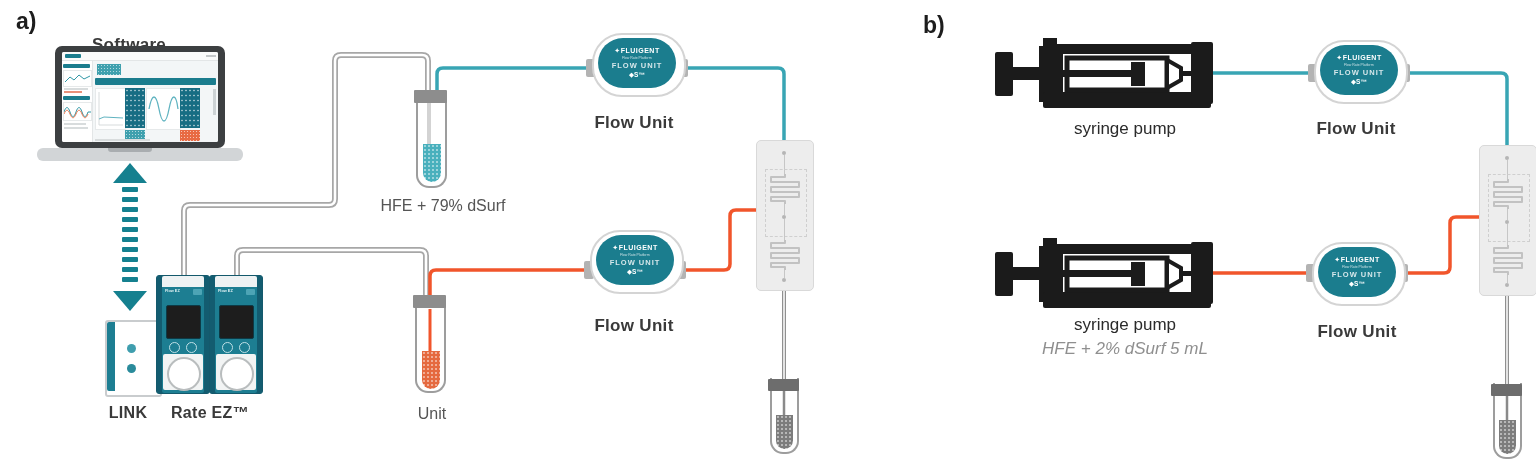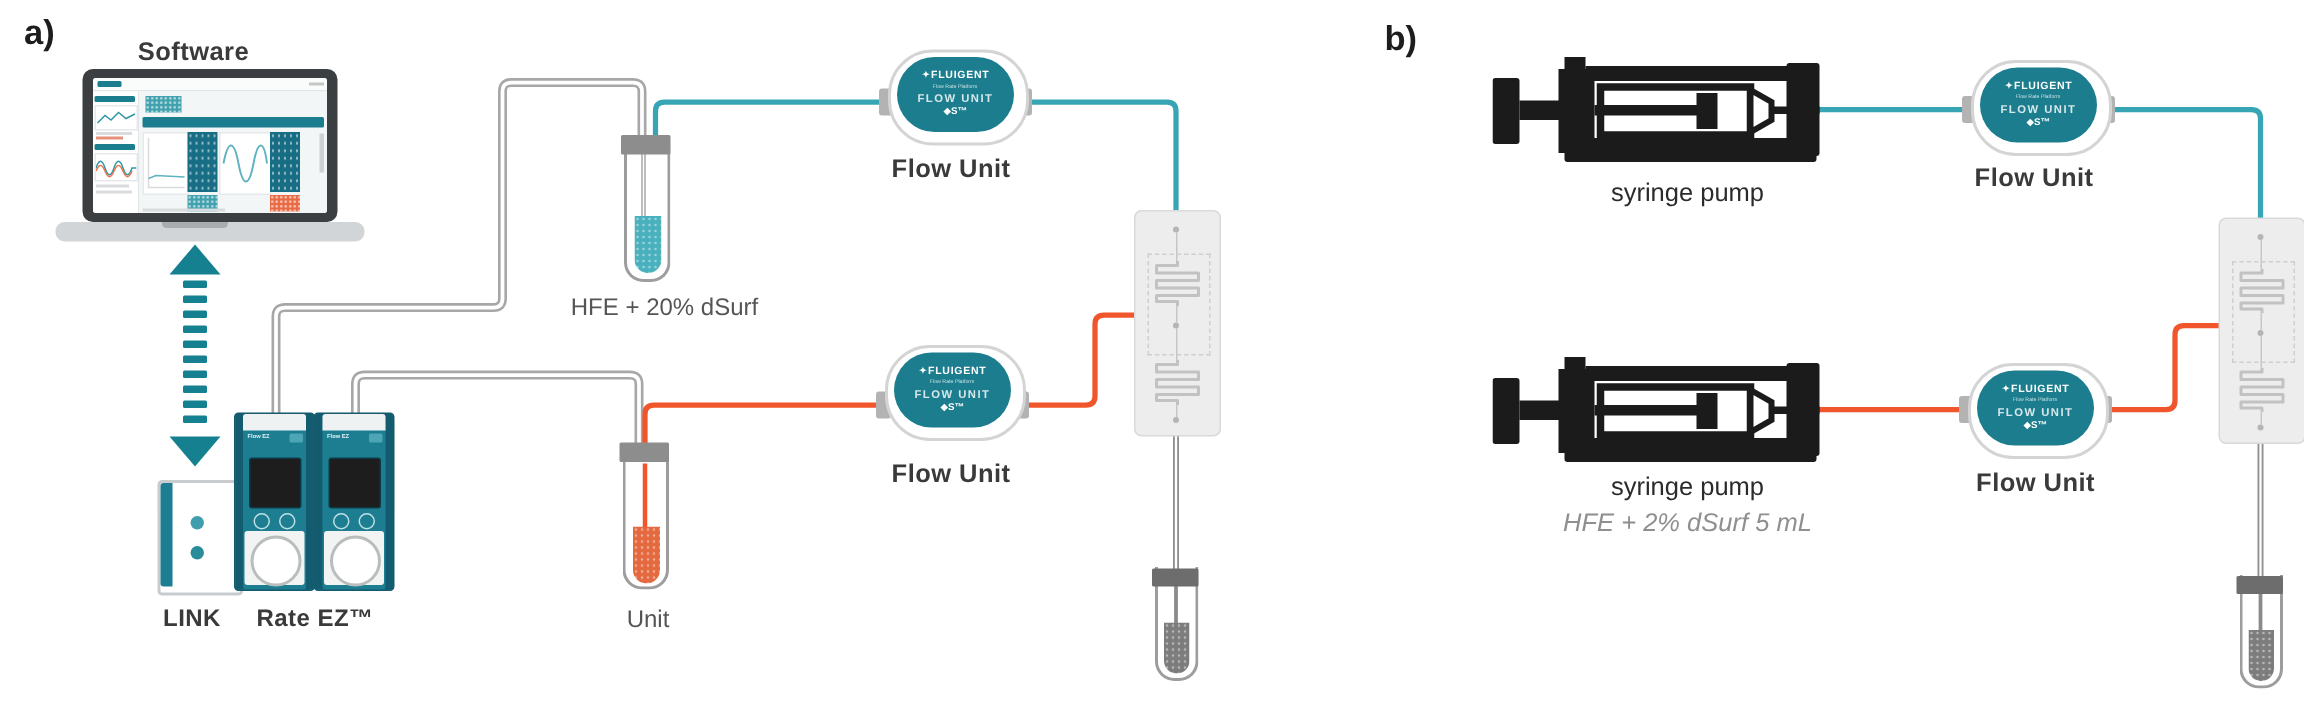--- a/index.html
+++ b/index.html
@@ -3,21 +3,21 @@
 <meta charset="utf-8">
 <style>
   html,body{margin:0;padding:0;background:#ffffff;}
   #figure{position:relative;width:1536px;height:475px;background:#ffffff;overflow:hidden;
           font-family:"Liberation Sans","DejaVu Sans",sans-serif;}
   .abs{position:absolute;}
   svg{display:block;}
   
   .panel-letter{font-size:23px;font-weight:bold;color:#1d1d1d;}
   .lbl{font-size:16px;font-weight:bold;color:#3a3a3a;text-align:center;letter-spacing:.3px;}
-  .lbl-big{font-size:17px;}
+  .lbl-big{font-size:17px;margin-top:10px;}
   .lbl-soft{font-size:16px;font-weight:normal;color:#555555;text-align:center;}
   .lbl-italic{font-size:17px;font-style:italic;color:#8f8f8f;text-align:center;font-weight:normal;}
   .lbl-pump{font-size:17px;font-weight:normal;color:#2b2b2b;text-align:center;}
   
   .laptop-bezel{left:55px;top:46px;width:170px;height:102px;background:#3c3f41;border-radius:7px;}
   .laptop-screen{left:62px;top:52px;width:156px;height:90px;background:#ffffff;border-radius:2px;overflow:hidden;}
   .laptop-base{left:37px;top:148px;width:206px;height:13px;background:#d2d5d7;border-radius:6px;}
   .laptop-notch{left:108px;top:148px;width:44px;height:4px;background:#a9adb0;border-radius:0 0 3px 3px;}
   .scr-topbar{left:0;top:0;width:156px;height:8px;background:#fafbfb;border-bottom:1px solid #e3e6e7;}
   .scr-logo{left:3px;top:2px;width:16px;height:4px;background:#1b7d8e;border-radius:1px;}
@@ -207,21 +207,21 @@
     <div class="abs fe-knob" style="left:29px;"></div>
     <div class="abs fe-bottom">
       <div class="abs fe-dial"></div>
     </div>
   </div>
   <div class="abs lbl" style="left:150px;top:404px;width:120px;">Rate EZ™</div>
 
   <div class="abs liquid" style="left:423px;top:144px;width:18px;height:38px;background-color:#49b0bd;"></div>
   <div class="abs tube" style="left:416px;top:96px;width:27px;height:90px;"></div>
   <div class="abs cap" style="left:414px;top:90px;width:33px;height:13px;"></div>
-  <div class="abs lbl-soft" style="left:363px;top:197px;width:160px;">HFE + 20% dSurf</div>
+  <div class="abs lbl-soft" style="left:363px;top:197px;width:160px;">HFE + 79% dSurf</div>
 
   <div class="abs liquid" style="left:422px;top:351px;width:18px;height:38px;background-color:#e5693f;"></div>
   <div class="abs tube" style="left:415px;top:301px;width:27px;height:90px;"></div>
   <div class="abs cap" style="left:413px;top:295px;width:33px;height:13px;"></div>
   <div class="abs lbl-soft" style="left:372px;top:405px;width:120px;">Unit</div>
 
   <div class="abs pill" style="left:592px;top:33px;">
     <div class="pill-nub" style="left:-6px;top:26px;"></div>
     <div class="pill-nub" style="left:86px;top:26px;"></div>
     <div class="pill-outer"></div>

